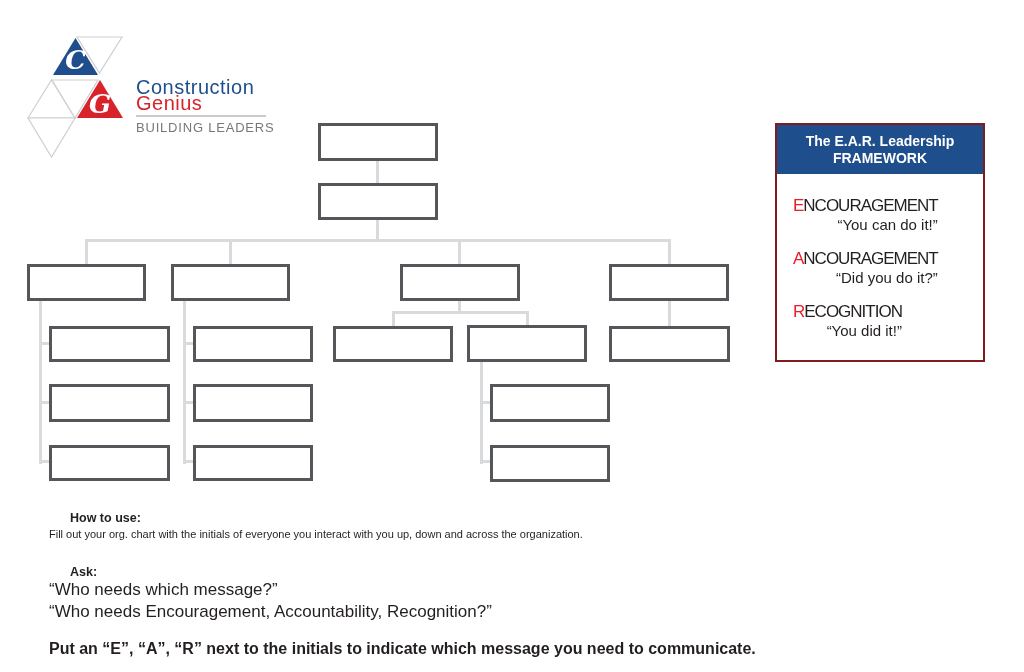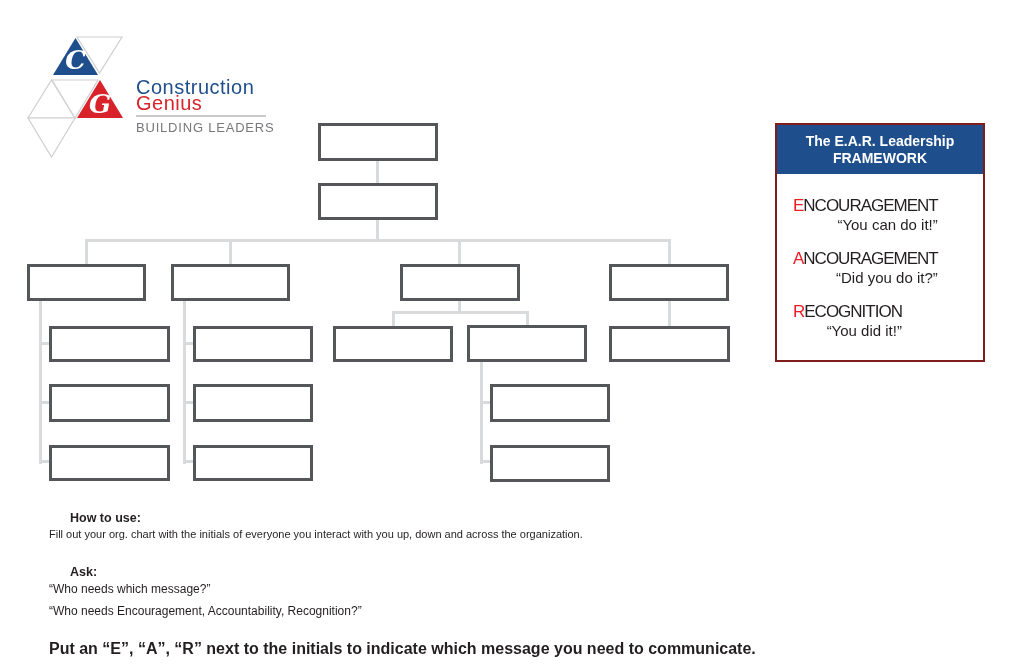--- a/index.html
+++ b/index.html
@@ -25,21 +25,21 @@
   .ear-body{padding:21px 0 0 16px;}
   .ear-item{width:max-content;margin-bottom:17px;}
   .ear-word{font-size:17px;line-height:22px;letter-spacing:-1px;white-space:nowrap;color:#231f20;}
   .ear-letter{color:#EC1C24;}
   .ear-quote{text-align:right;font-size:15px;line-height:13px;margin-top:1px;color:#231f20;}
   
   .instructions{position:absolute;left:49px;top:511px;width:720px;}
   .ins-h{font-size:12.5px;font-weight:bold;line-height:14px;margin:0;padding-left:21px;}
   .ins-p{font-size:11px;line-height:13px;margin:3px 0 0 0;}
   .ins-gap{margin-top:24px;}
-  .ins-quotes{font-size:12px;line-height:13.5px;margin:4px 0 0 0;}
+  .ins-quotes{font-size:17px;line-height:13.5px;margin:4px 0 0 0;}
   .ins-footer{font-size:16px;font-weight:bold;line-height:17px;margin:22px 0 0 0;}
 </style>
 </head>
 <body>
 
 <svg class="logo-svg" width="240" height="145" viewBox="0 0 240 145">
   <g fill="#ffffff" stroke="#cfd0d2" stroke-width="1.2">
     <polygon points="53,5 98,5 75.5,41"></polygon>
     <polygon points="4,86 27.5,48 51,86"></polygon>
     <polygon points="28,48 74,48 51,86"></polygon>

